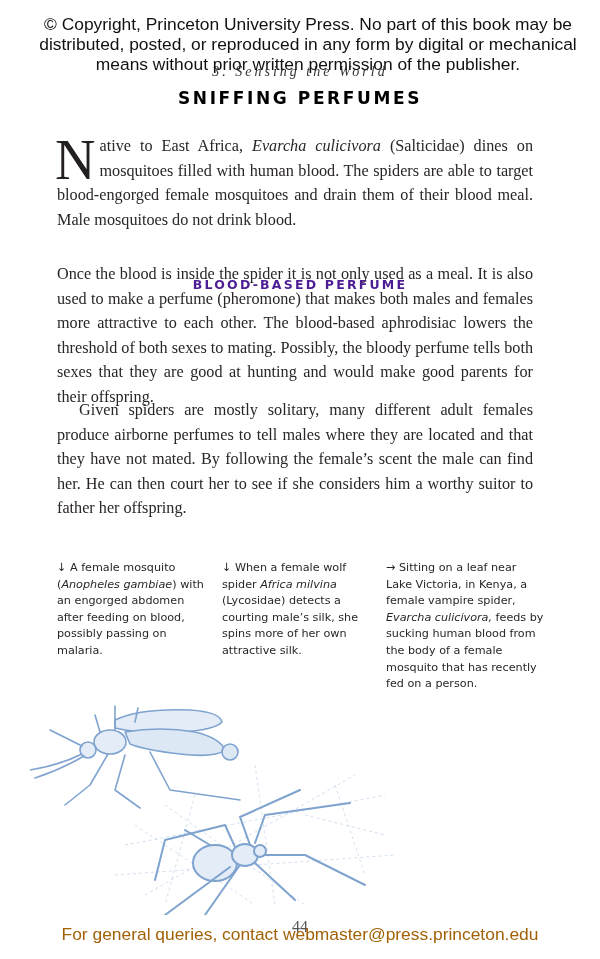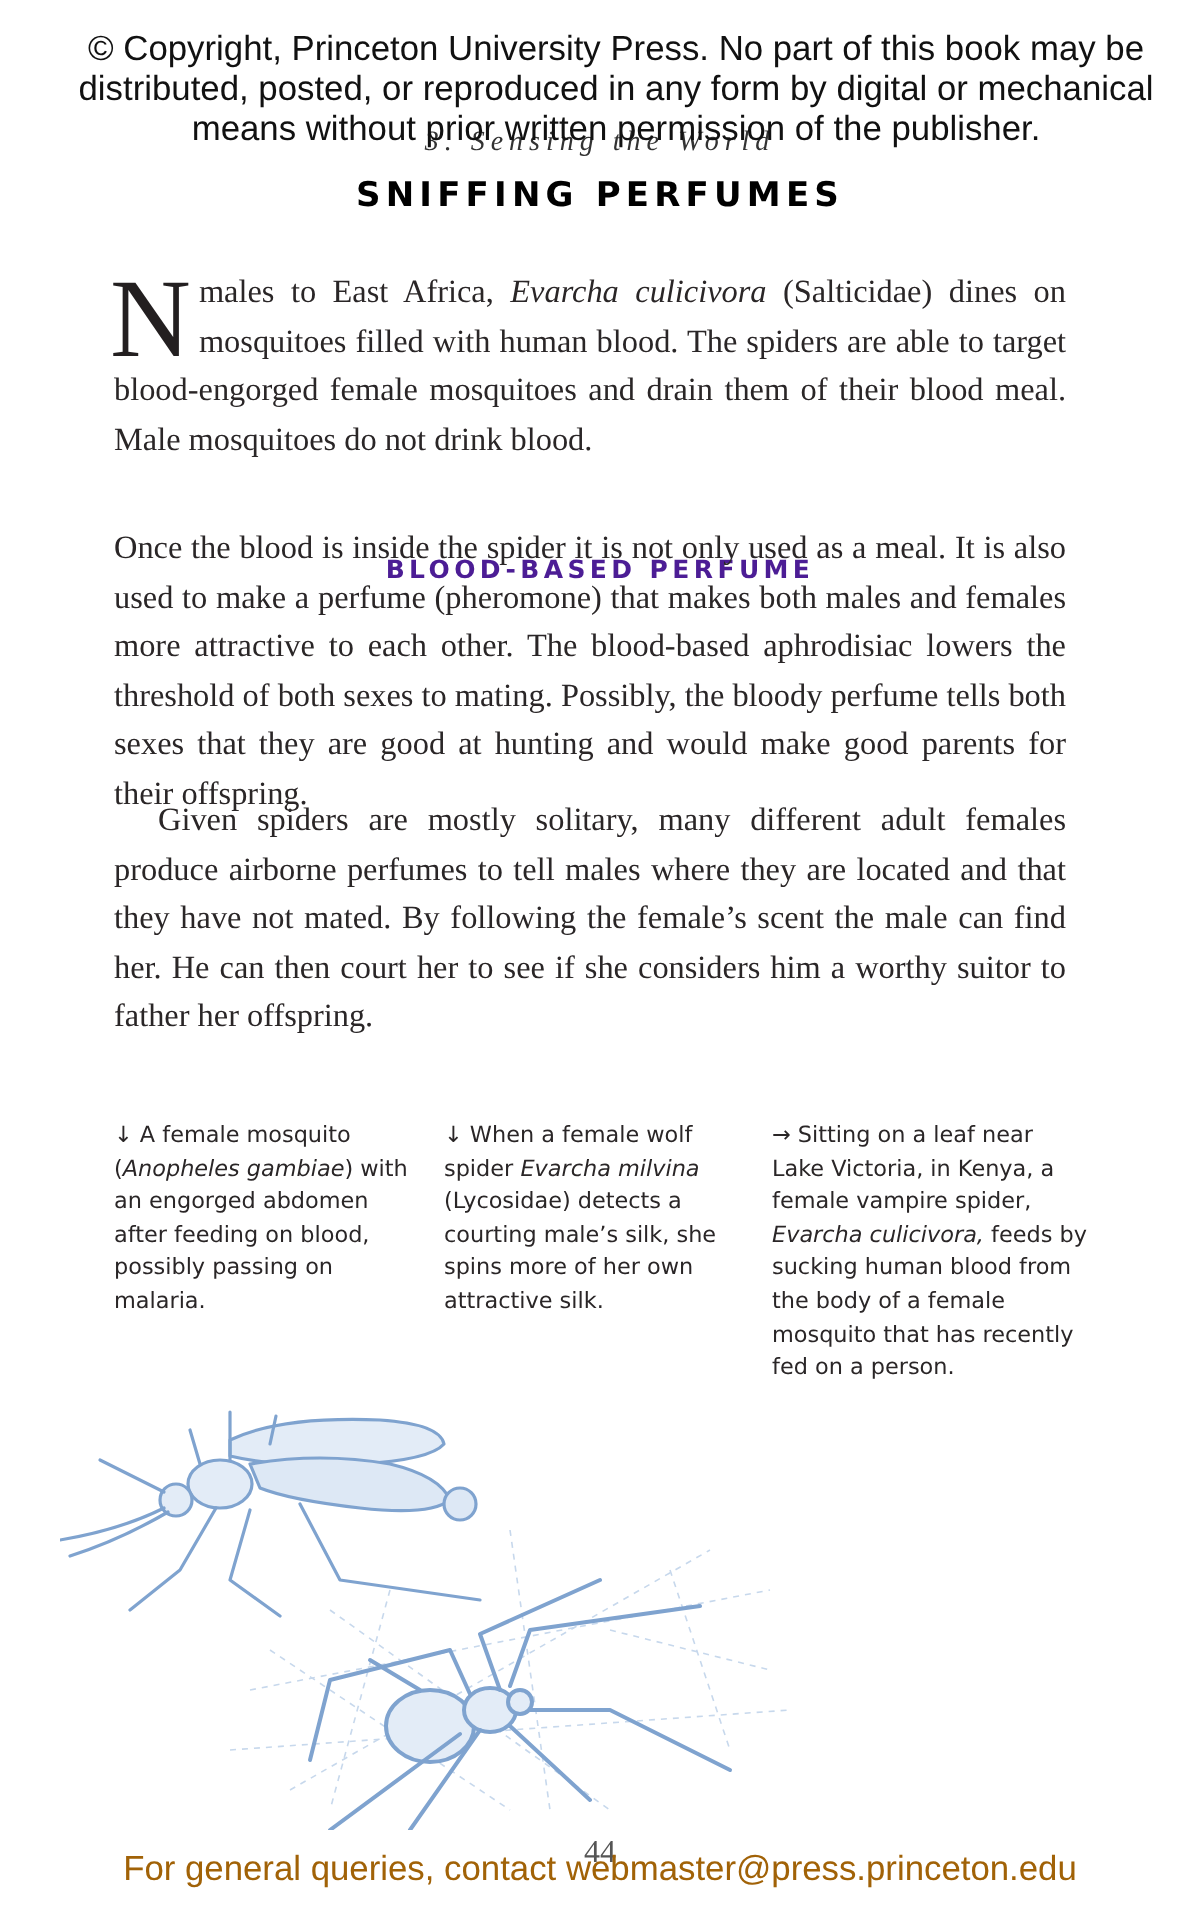--- a/index.html
+++ b/index.html
@@ -58,33 +58,33 @@
 </style>
 </head>
 <body>
 
 <div class="copyright">© Copyright, Princeton University Press. No part of this book may be distributed, posted, or reproduced in any form by digital or mechanical means without prior written permission of the publisher.</div>
 <div class="running-head">3. Sensing the World</div>
 
 <div class="title">SNIFFING PERFUMES</div>
 
 <div class="body-text intro">
-  <span class="dropcap">N</span><span>males to East Africa, </span><i>Evarcha culicivora</i><span> (Salticidae) dines on mosquitoes filled with human blood. The spiders are able to target blood-engorged female mosquitoes and drain them of their blood meal. Male mosquitoes do not drink blood.</span>
+  <span class="dropcap">N</span><span>ative to East Africa, </span><i>Evarcha culicivora</i><span> (Salticidae) dines on mosquitoes filled with human blood. The spiders are able to target blood-engorged female mosquitoes and drain them of their blood meal. Male mosquitoes do not drink blood.</span>
 </div>
 
 <div class="subhead">BLOOD-BASED PERFUME</div>
 
 <div class="body-text para1">Once the blood is inside the spider it is not only used as a meal. It is also used to make a perfume (pheromone) that makes both males and females more attractive to each other. The blood-based aphrodisiac lowers the threshold of both sexes to mating. Possibly, the bloody perfume tells both sexes that they are good at hunting and would make good parents for their offspring.</div>
 <div class="body-text para2"><span class="indent"></span><span>Given spiders are mostly solitary, many different adult females produce airborne perfumes to tell males where they are located and that they have not mated. By following the female’s scent the male can find her. He can then court her to see if she considers him a worthy suitor to father her offspring.</span></div>
 
 <div class="caption cap1">
   <span>↓</span><span> A female mosquito (</span><i>Anopheles gambiae</i><span>) with an engorged abdomen after feeding on blood, possibly passing on malaria.</span>
 </div>
 <div class="caption cap2">
-  <span>↓</span><span> When a female wolf spider </span><i>Evarcha milvina</i><span> (Lycosidae) detects a courting male’s silk, she spins more of her own attractive silk.</span>
+  <span>↓</span><span> When a female wolf spider </span><i>Africa milvina</i><span> (Lycosidae) detects a courting male’s silk, she spins more of her own attractive silk.</span>
 </div>
 <div class="caption cap3">
   <span>→</span><span> Sitting on a leaf near Lake Victoria, in Kenya, a female vampire spider, </span><i>Evarcha culicivora,</i><span> feeds by sucking human blood from the body of a female mosquito that has recently fed on a person.</span>
 </div>
 
 <svg class="illus mosquito" viewBox="0 0 230 140">
   <g fill="none" stroke="#7fa3cf" stroke-width="1.6" stroke-linecap="round" stroke-linejoin="round">
     <path d="M85 50 Q110 38 160 40 Q190 42 192 52 Q185 60 150 62 Q110 64 85 58 Z" fill="#e3ecf7"></path>
     <path d="M95 62 Q130 56 165 62 Q190 68 195 80 Q185 88 150 84 Q115 80 100 74 Z" fill="#dde8f5"></path>
     <circle cx="200" cy="82" r="8" fill="#dde8f5"></circle>

